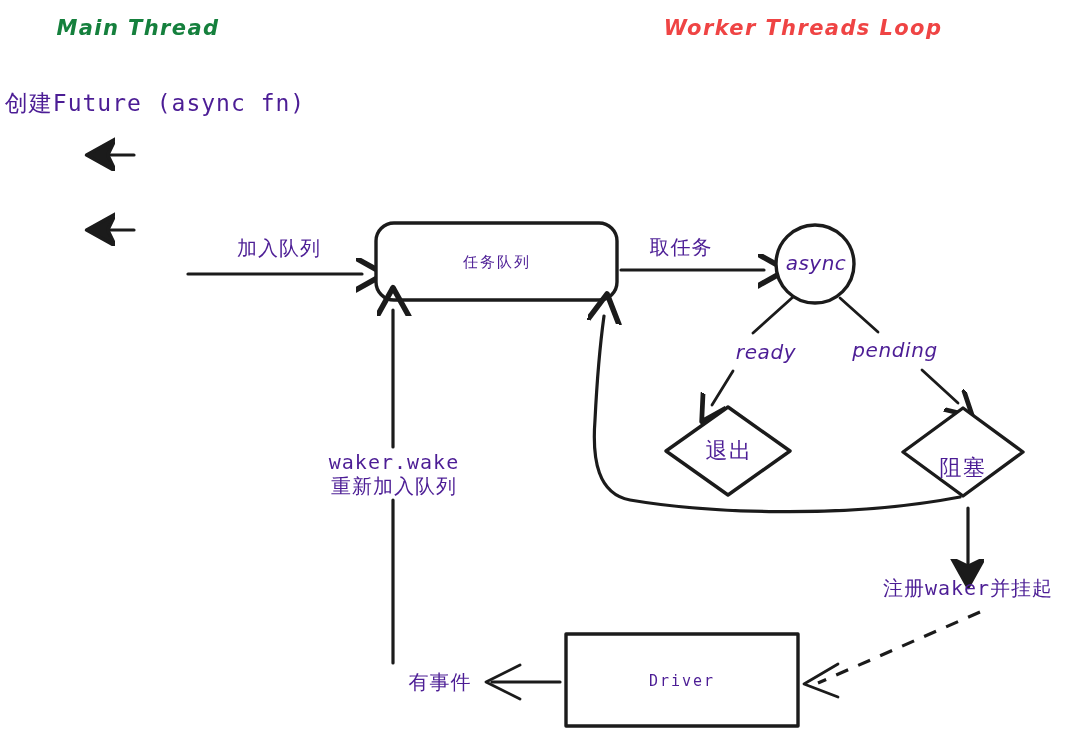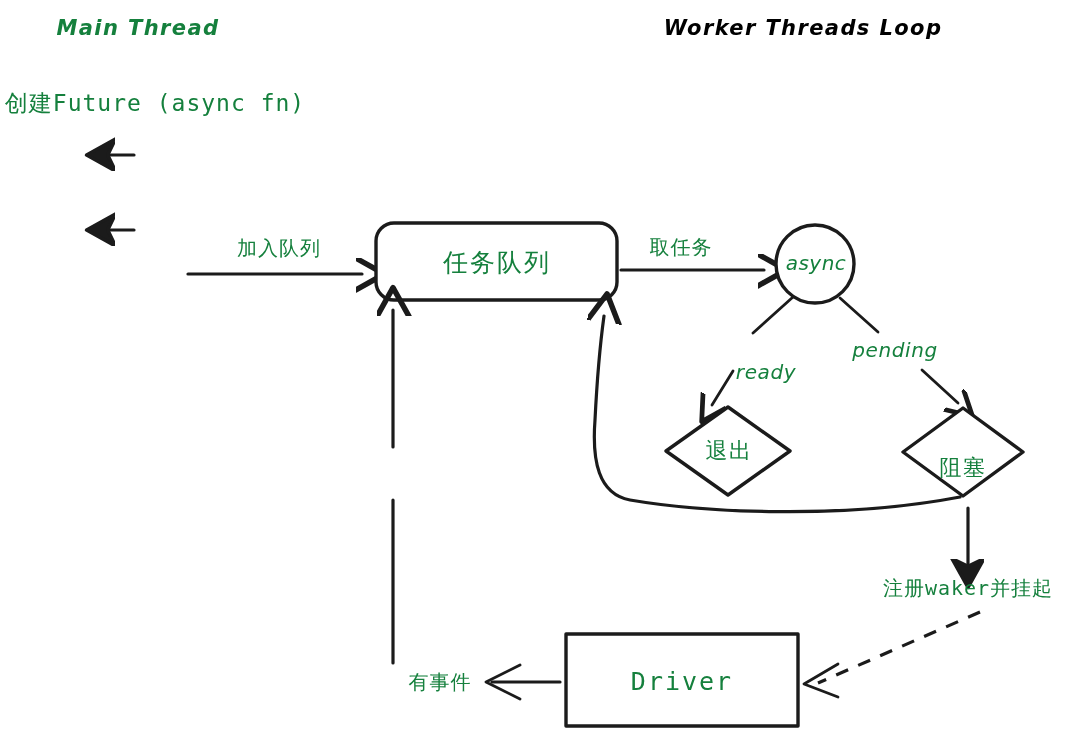--- a/index.html
+++ b/index.html
@@ -55,36 +55,36 @@
     fill: none;
     stroke: #1b1b1b;
     stroke-width: 3.2;
     stroke-linecap: butt;
     stroke-dasharray: 13 11;
   }
   .lbl {
     position: absolute;
     white-space: nowrap;
     font-family: "DejaVu Sans Mono", "Liberation Mono", monospace;
-    color: #15803d;
+    color: #4c1d95;
     letter-spacing: 0.5px;
   }
   .lane-title {
     font-family: "DejaVu Sans", "Liberation Sans", sans-serif;
     font-size: 21px;
     font-weight: 700;
     font-style: italic;
     letter-spacing: 1.4px;
   }
   .step-text {
     font-size: 23px;
     letter-spacing: 1px;
   }
   .node-text {
-    font-size: 25px;
+    font-size: 15px;
     letter-spacing: 2px;
   }
   .node-text-sm {
     font-size: 22px;
     letter-spacing: 1.5px;
   }
   .edge-label {
     font-size: 20px;
     letter-spacing: 1px;
   }
@@ -187,38 +187,42 @@
 
     <g>
       <path class="stroke" d="M 393 663 L 393 500"></path>
       <path class="stroke" d="M 393 447 L 393 310" marker-end="url(#ah)"></path>
     </g>
 
   </svg>
 
   <div class="lbl lane-title ctr" style="left:138px; top:28px; color:#15803d;">Main Thread</div>
 
-  <div class="lbl lane-title ctr" style="left:803px; top:28px; color:#000000;">Worker Threads Loop</div>
+  <div class="lbl lane-title ctr" style="left:803px; top:28px; color:#ef4444;">Worker Threads Loop</div>
 
   <div class="lbl step-text ctr" style="left:155px; top:103px;">创建Future (async fn)</div>
 
 
 
   <div class="lbl edge-label ctr" style="left:279px; top:248px;">加入队列</div>
 
   <div class="lbl edge-label ctr" style="left:681px; top:247px;">取任务</div>
 
-  <div class="lbl branch-label ctr" style="left:766px; top:372px;">ready</div>
+  <div class="lbl branch-label ctr" style="left:766px; top:352px;">ready</div>
 
   <div class="lbl branch-label ctr" style="left:895px; top:350px;">pending</div>
 
   <div class="lbl edge-label ctr" style="left:968px; top:588px;">注册waker并挂起</div>
 
   <div class="lbl edge-label ctr" style="left:440px; top:682px;">有事件</div>
 
+  <div class="lbl edge-label ctr multiline" style="left:394px; top:474px;">
+    <div>waker.wake</div>
+    <div>重新加入队列</div>
+  </div>
 
   <div class="lbl node-text ctr" style="left:497px; top:262px;">任务队列</div>
 
   <div class="lbl poll-label ctr" style="left:816px; top:263px;">async</div>
 
   <div class="lbl node-text-sm ctr" style="left:729px; top:451px;">退出</div>
 
   <div class="lbl node-text-sm ctr" style="left:963px; top:468px;">阻塞</div>
 
   <div class="lbl node-text ctr" style="left:682px; top:681px;">Driver</div>

